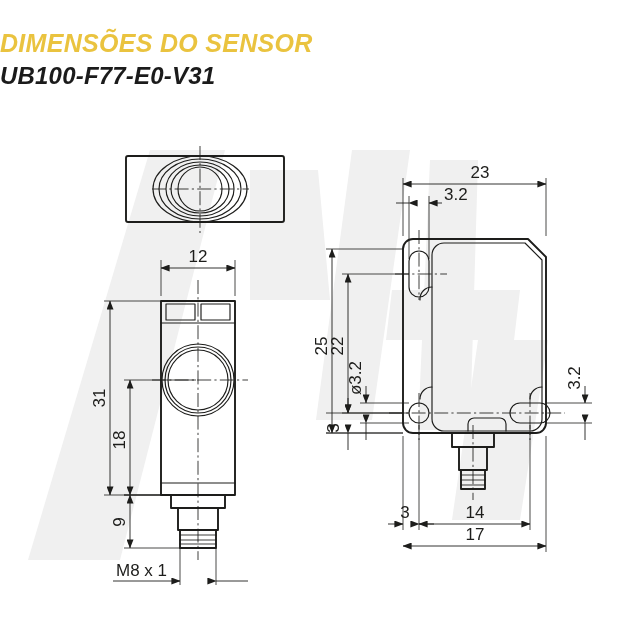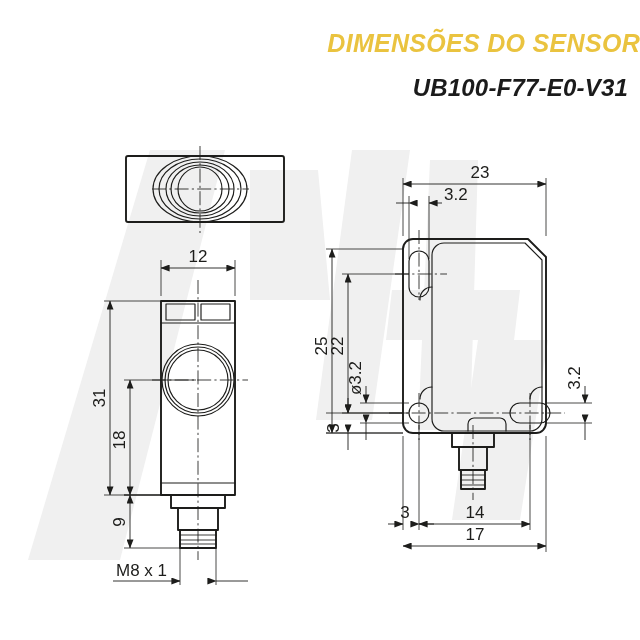--- a/index.html
+++ b/index.html
@@ -14,35 +14,35 @@
     height: 640px;
     background: #ffffff;
     overflow: hidden;
     font-family: "Liberation Sans", sans-serif;
   }
   .titles {
     position: absolute;
     top: 0;
     left: 0;
     width: 640px;
-    text-align: right;
+    text-align: left;
     z-index: 5;
   }
   #title-main {
     margin: 0;
     padding-top: 29px;
     font-size: 25px;
     font-weight: bold;
     font-style: italic;
     letter-spacing: 0.3px;
     color: #eac33f;
     line-height: 1.12;
   }
   #title-sub {
-    margin: 12px;
+    margin: 0;
     padding-top: 6px;
     font-size: 24px;
     font-weight: bold;
     font-style: italic;
     letter-spacing: 0.2px;
     color: #1b1b1b;
     line-height: 1.12;
   }
   #drawing {
     position: absolute;

